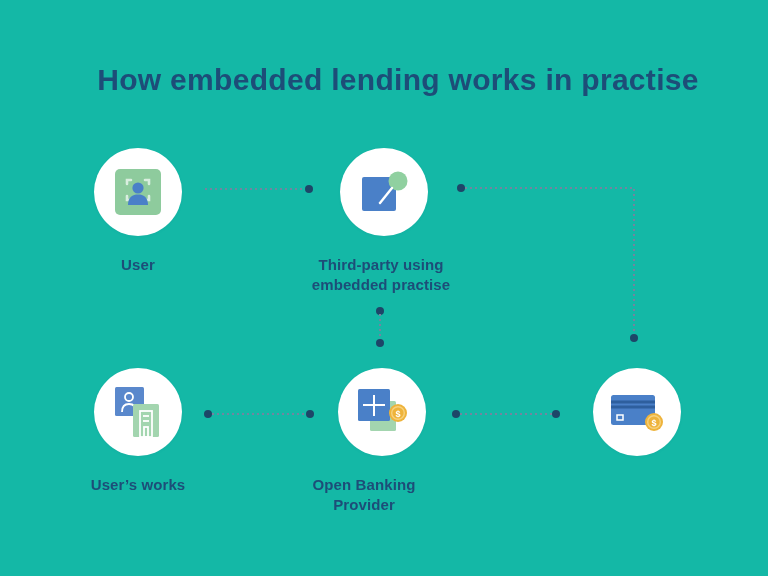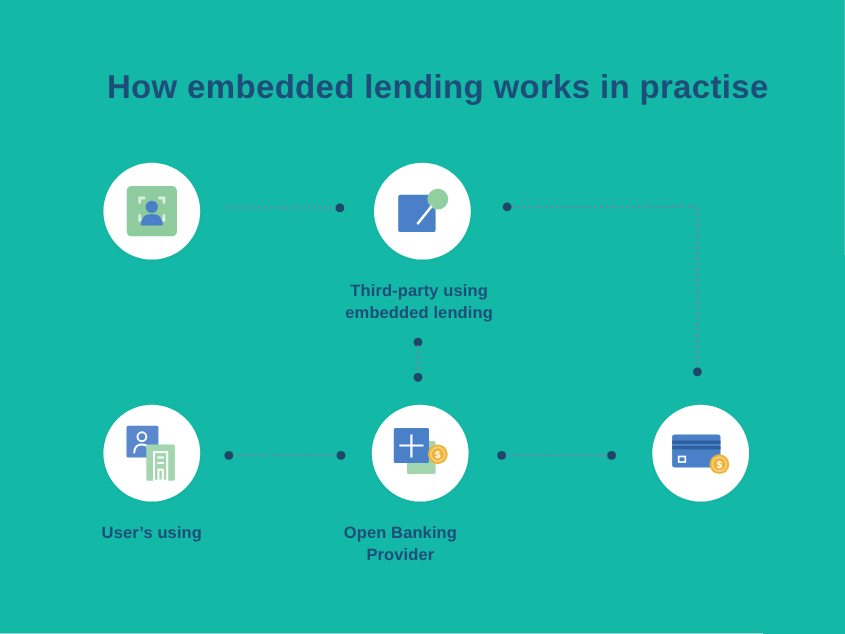--- a/index.html
+++ b/index.html
@@ -75,52 +75,53 @@
           <path d="M16 11 h-4 v4"></path>
           <path d="M30 11 h4 v4"></path>
           <path d="M12 27 v4 h4"></path>
           <path d="M34 27 v4 h-4"></path>
         </g>
         <circle cx="23" cy="19" r="5.6" fill="#4a80c8"></circle>
         <path d="M13 36 c0 -8 4.5 -10.5 10 -10.5 s10 2.5 10 10.5 z" fill="#4a80c8"></path>
       </svg>
     </div>
   </div>
+  <div class="label" style="left:28px;top:255px">User</div>
 
   <div class="node" style="left:340px;top:148px">
     <div class="circle">
       <svg width="52" height="50" viewBox="0 0 52 50">
         <rect x="4" y="10" width="34" height="34" rx="2" fill="#4a80c8"></rect>
         <circle cx="40" cy="14" r="9.5" fill="#90d0a0"></circle>
         <line x1="34" y1="21" x2="22" y2="36" stroke="#ffffff" stroke-width="2.4" stroke-linecap="round"></line>
       </svg>
     </div>
   </div>
   <div class="label" style="left:271px;top:255px">Third-party using
-embedded lending</div>
+embedded practise</div>
 
   <div class="node" style="left:94px;top:368px">
     <div class="circle">
       <svg width="48" height="52" viewBox="0 0 48 52">
         <rect x="1" y="1" width="29" height="29" rx="1.5" fill="#5a88cc"></rect>
         <g stroke="#ffffff" stroke-width="1.8" fill="none">
           <circle cx="15" cy="11" r="4"></circle>
           <path d="M8 26 c0 -6 3 -8 7 -8 s7 2 7 8"></path>
         </g>
         <rect x="19" y="18" width="26" height="33" rx="1.5" fill="#a3d5af"></rect>
         <g stroke="#ffffff" stroke-width="1.8" fill="none">
           <rect x="26" y="25" width="12" height="26"></rect>
           <rect x="30" y="41" width="4" height="10"></rect>
           <line x1="29" y1="30" x2="35" y2="30"></line>
           <line x1="29" y1="35" x2="35" y2="35"></line>
         </g>
       </svg>
     </div>
   </div>
-  <div class="label" style="left:28px;top:475px">User’s using</div>
+  <div class="label" style="left:28px;top:475px">User’s works</div>
 
   <div class="node" style="left:338px;top:368px">
     <div class="circle">
       <svg width="54" height="50" viewBox="0 0 54 50">
         <rect x="15" y="14" width="26" height="30" rx="1.5" fill="#a3d5af"></rect>
         <rect x="3" y="2" width="32" height="32" rx="1.5" fill="#4a80c8"></rect>
         <g stroke="#ffffff" stroke-width="2">
           <line x1="19" y1="8" x2="19" y2="29"></line>
           <line x1="8" y1="18" x2="30" y2="18"></line>
         </g>

